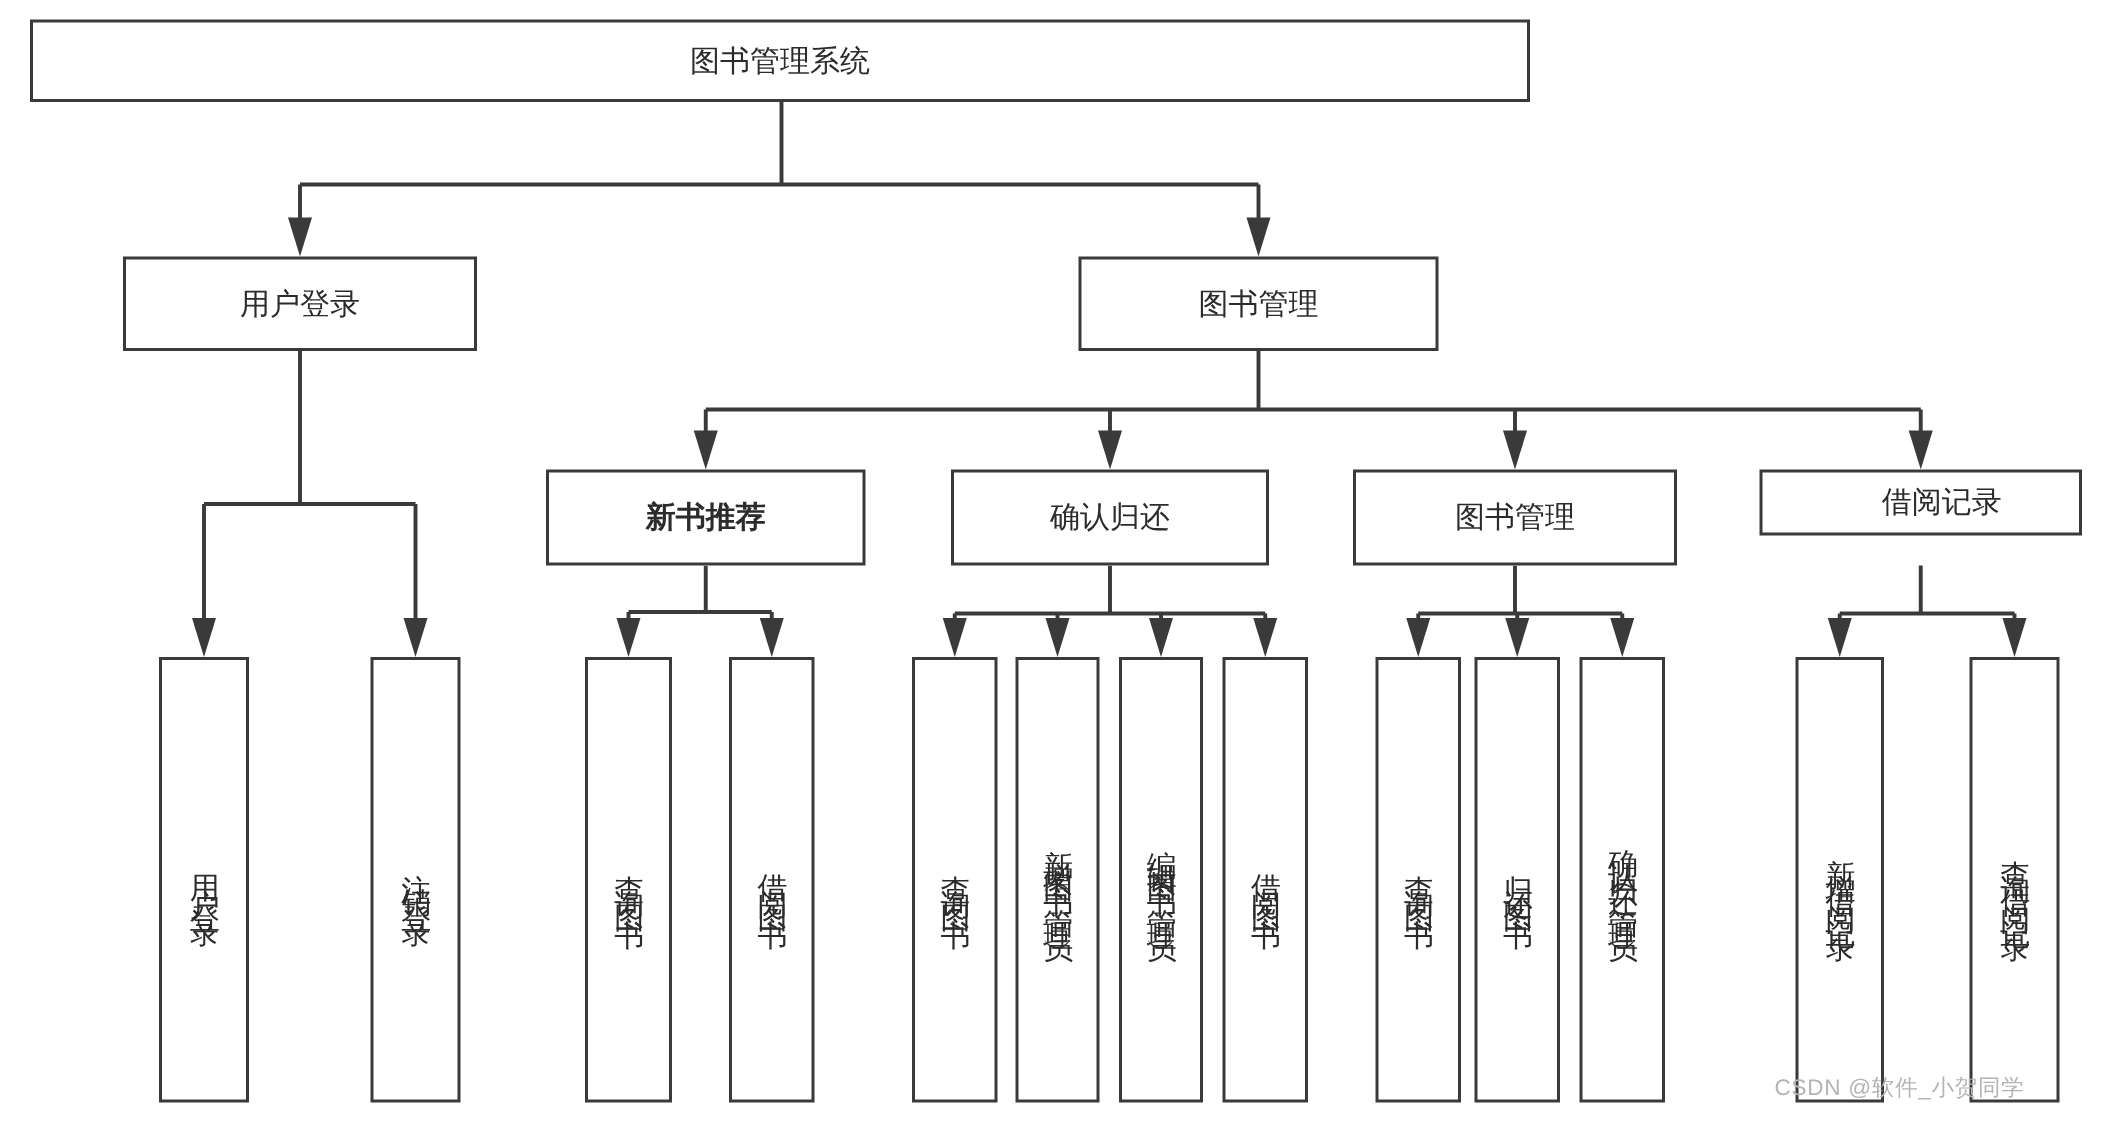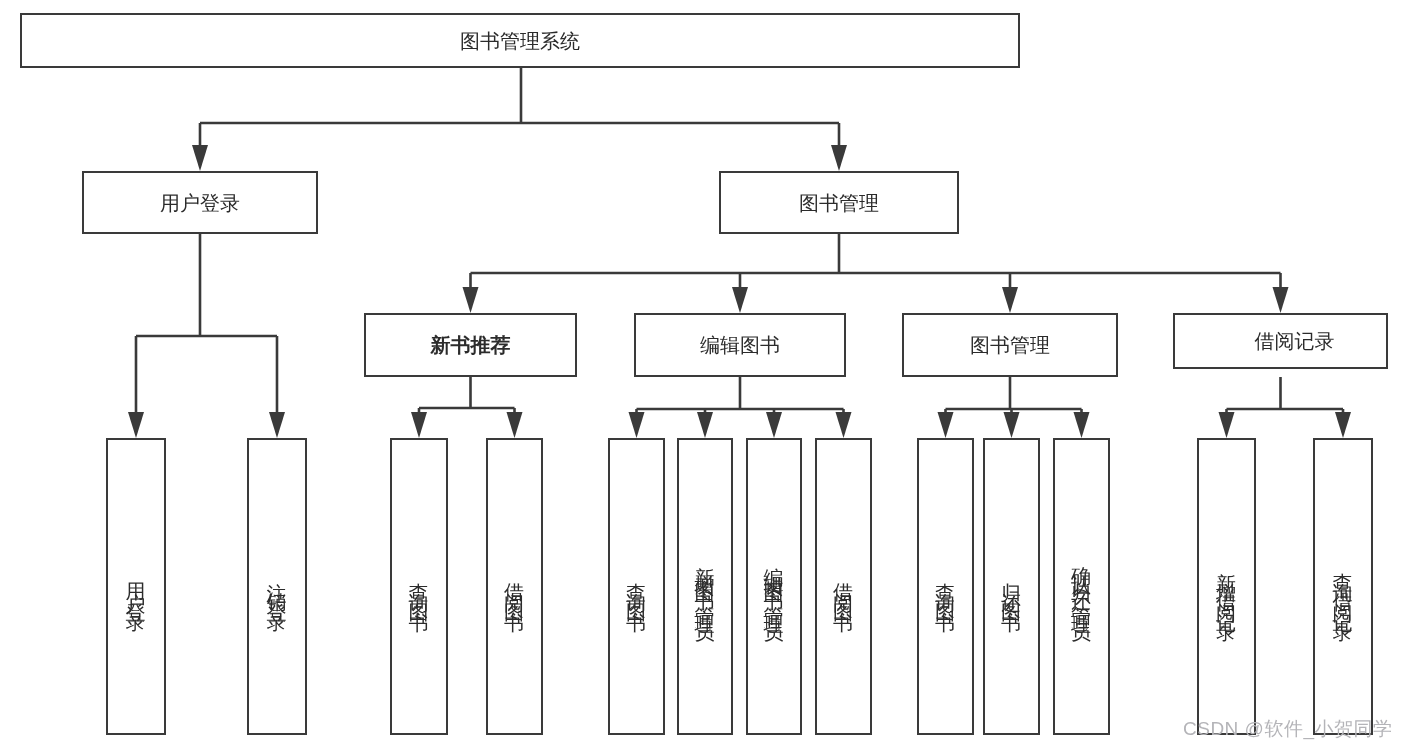--- a/index.html
+++ b/index.html
@@ -47,21 +47,21 @@
   .node-v {
     writing-mode: vertical-rl;
     text-orientation: mixed;
     letter-spacing: 10px;
     white-space: normal;
   }
   .watermark {
     position: absolute;
     left: 1183px;
     top: 716px;
-    font-size: 19px;
+    font-size: 15px;
     color: var(--watermark);
     letter-spacing: 0.5px;
     z-index: 5;
   }
 </style>
 </head>
 <body>
 
 <div class="canvas">
 
@@ -114,23 +114,23 @@
       <polygon points="1335,412 1351,412 1343,438"></polygon>
     </g>
   </svg>
 
   <div class="node" style="left:20px; top:13px; width:1000px; height:55px;">图书管理系统</div>
 
   <div class="node" style="left:82px; top:171px; width:236px; height:63px;">用户登录</div>
   <div class="node" style="left:719px; top:171px; width:240px; height:63px;">图书管理</div>
 
   <div class="node" style="left:364px; top:313px; width:213px; height:64px;font-weight:bold;">新书推荐</div>
-  <div class="node" style="left:634px; top:313px; width:212px; height:64px;">编辑图书</div>
+  <div class="node" style="left:634px; top:313px; width:212px; height:64px;">确认归还</div>
   <div class="node" style="left:902px; top:313px; width:216px; height:64px;">图书管理</div>
-  <div class="node" style="left:1173px; top:313px; width:215px; height:56px;padding-left:28px;">借阅记录</div>
+  <div class="node" style="left:1173px; top:313px; width:215px; height:44px;padding-left:28px;">借阅记录</div>
 
   <div class="node node-v" style="left:106px; top:438px; width:60px; height:297px;">用户登录</div>
   <div class="node node-v" style="left:247px; top:438px; width:60px; height:297px;">注销登录</div>
 
   <div class="node node-v" style="left:390px; top:438px; width:58px; height:297px;">查询图书</div>
   <div class="node node-v" style="left:486px; top:438px; width:57px; height:297px;">借阅图书</div>
 
   <div class="node node-v" style="left:608px; top:438px; width:57px; height:297px;">查询图书</div>
   <div class="node node-v" style="left:677px; top:438px; width:56px; height:297px; letter-spacing:8px;">新增图书（管理员）</div>
   <div class="node node-v" style="left:746px; top:438px; width:56px; height:297px; letter-spacing:8px;">编辑图书（管理员）</div>

